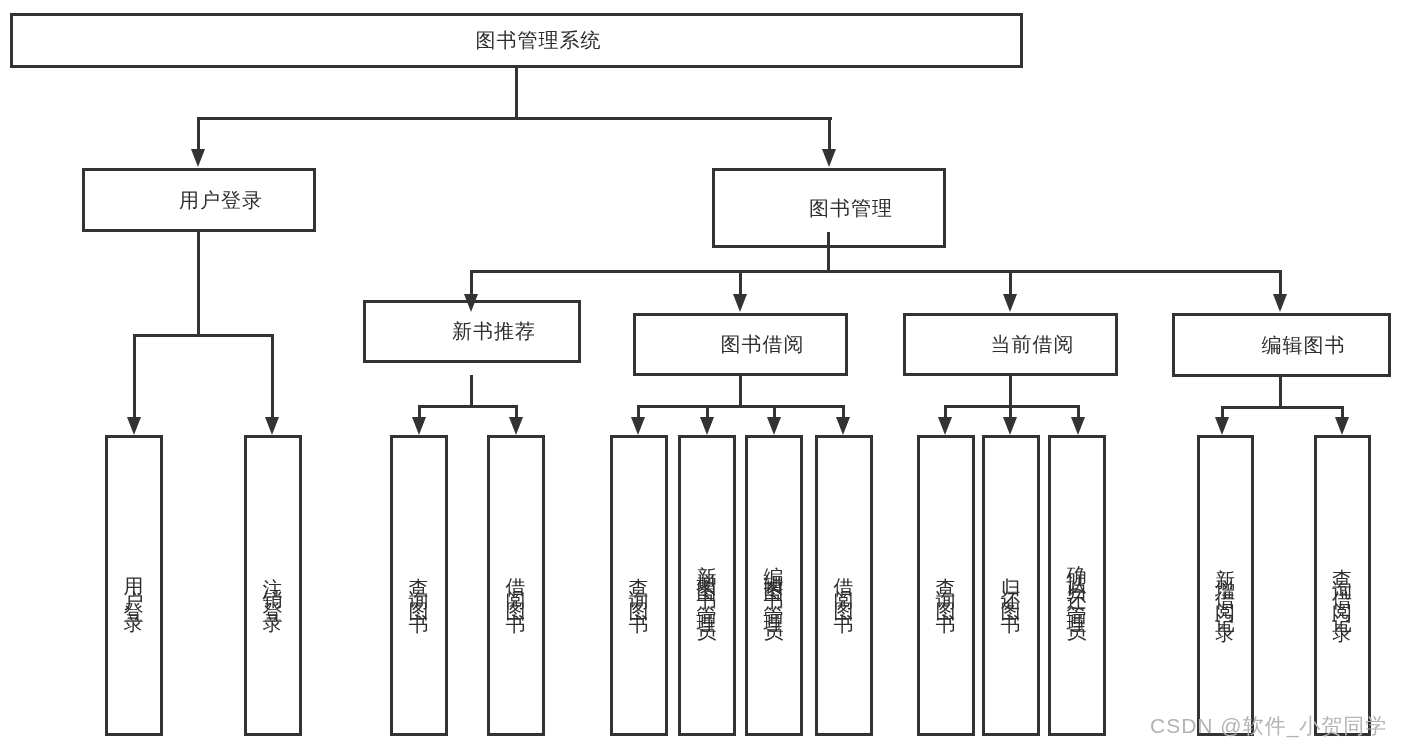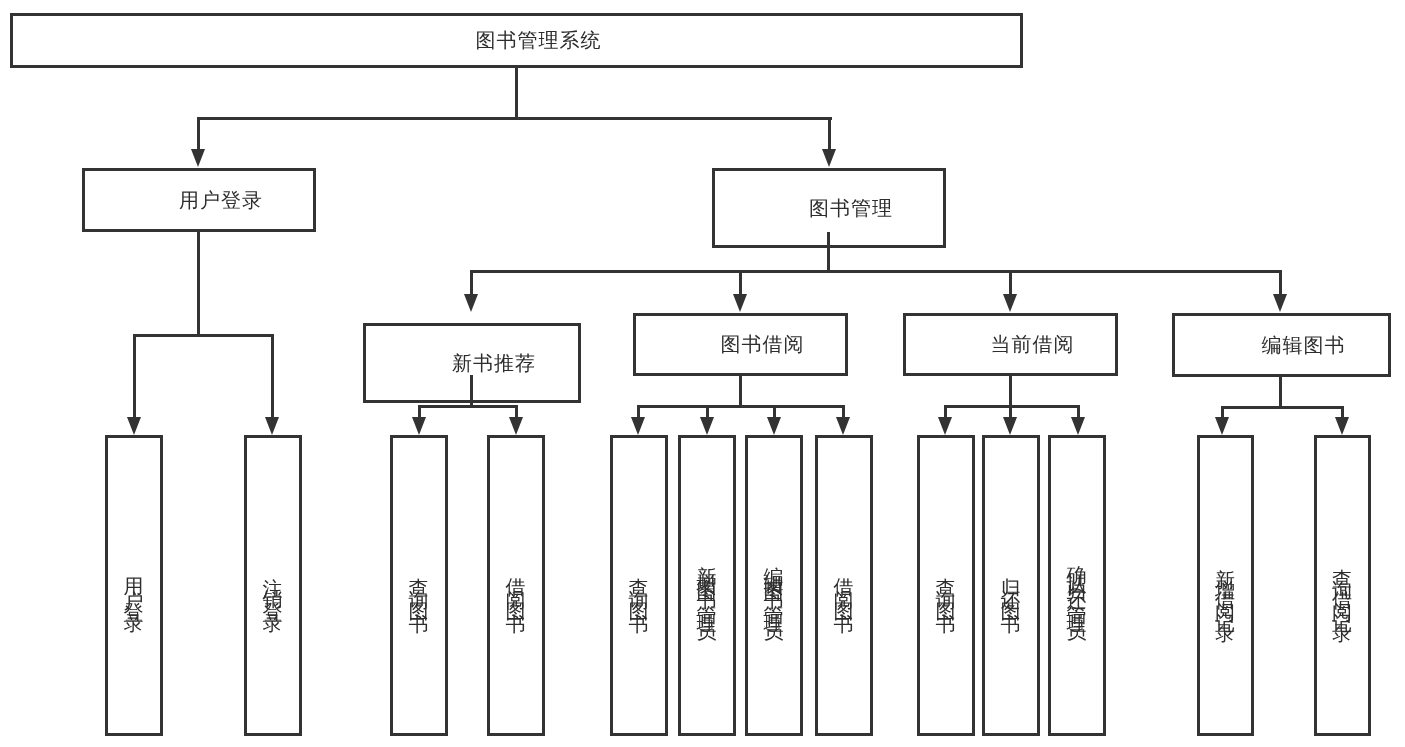--- a/index.html
+++ b/index.html
@@ -59,21 +59,21 @@
 <body>
 
 <div class="canvas">
 
   <div class="box hbox" style="left:10px;top:13px;width:1013px;height:55px">图书管理系统</div>
 
   <div class="box hbox" style="left:82px;top:168px;width:234px;height:64px">用户登录</div>
 
   <div class="box hbox" style="left:712px;top:168px;width:234px;height:80px">图书管理</div>
 
-  <div class="box hbox" style="left:363px;top:323px;width:218px;height:80px">新书推荐</div>
+  <div class="box hbox" style="left:363px;top:300px;width:218px;height:63px">新书推荐</div>
 
   <div class="box hbox" style="left:633px;top:313px;width:215px;height:63px">图书借阅</div>
 
   <div class="box hbox" style="left:903px;top:313px;width:215px;height:63px">当前借阅</div>
 
   <div class="box hbox" style="left:1172px;top:313px;width:219px;height:64px">编辑图书</div>
 
   <div class="box vbox" style="left:105px;top:435px;width:58px;height:301px">
     <span>用户登录</span>
     </div>
@@ -178,14 +178,15 @@
   <div class="arrow" style="left:1003px;top:417px"></div>
   <div class="arrow" style="left:1071px;top:417px"></div>
 
   <div class="vline" style="left:1279px;top:377px;height:32px"></div>
   <div class="hline" style="left:1221px;top:406px;width:123px"></div>
   <div class="vline" style="left:1221px;top:406px;height:13px"></div>
   <div class="vline" style="left:1341px;top:406px;height:13px"></div>
   <div class="arrow" style="left:1215px;top:417px"></div>
   <div class="arrow" style="left:1335px;top:417px"></div>
 
+  <div class="watermark">CSDN @软件_小贺同学</div>
 
 </div>
 
 </body></html>

